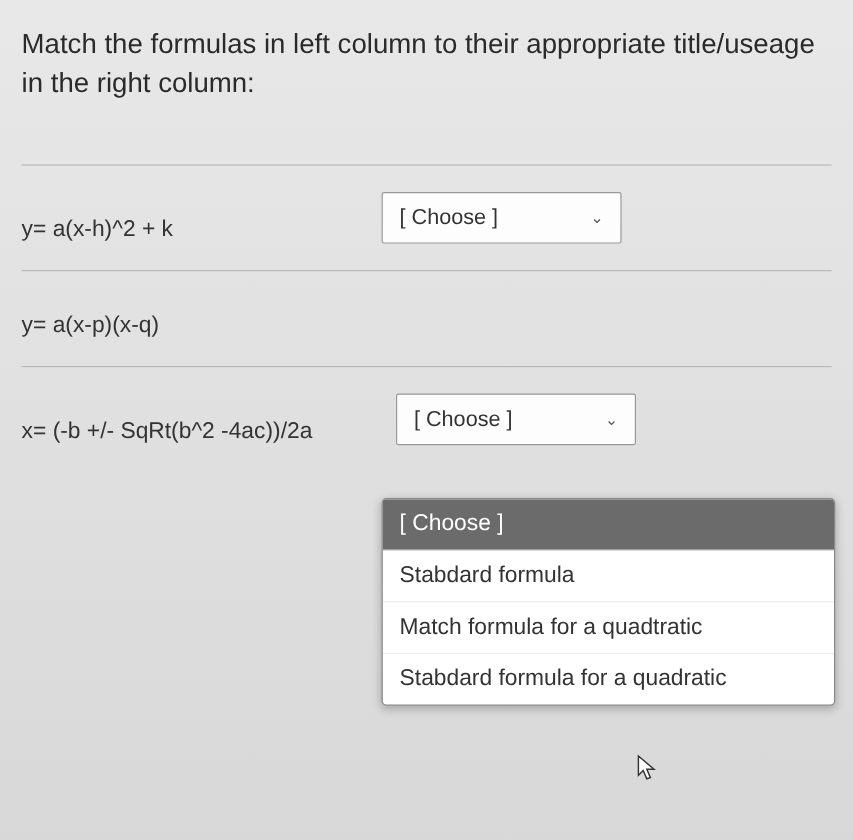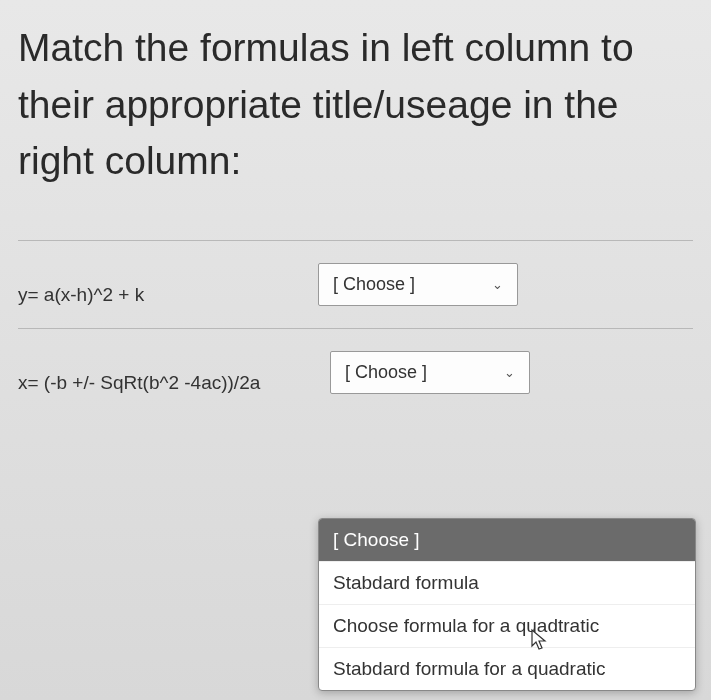--- a/index.html
+++ b/index.html
@@ -10,21 +10,21 @@
     body {
       font-family: -apple-system, BlinkMacSystemFont, 'Segoe UI', Helvetica, Arial, sans-serif;
       background: linear-gradient(to bottom, #e8e8e8, #d8d8d8);
       width: 711px;
       height: 700px;
       padding: 20px 18px;
       color: #2a2a2a;
       overflow: hidden;
     }
     .question-text {
-      font-size: 39px;
+      font-size: 23px;
       line-height: 1.45;
       color: #2a2a2a;
       margin-bottom: 50px;
       font-weight: 400;
     }
     .rows-container {
       position: relative;
     }
     .match-row {
       display: flex;
@@ -112,36 +112,42 @@
   <div class="match-row">
     <div class="formula-cell">y= a(x-h)^2 + k</div>
     <div class="select-cell">
       <div class="select-box">
         <span>[ Choose ]</span>
         <span class="chev">⌄</span>
       </div>
     </div>
   </div>
 
+  <div class="match-row">
+    <div class="formula-cell">y= a(x-p)(x-q)</div>
+    <div class="select-cell">
+      
+    </div>
+  </div>
 
 
   <div class="match-row row-last" style="border-bottom:none;gap:12px;">
     <div class="formula-cell">x= (-b +/- SqRt(b^2 -4ac))/2a</div>
     <div class="select-cell">
       <div class="select-box">
         <span>[ Choose ]</span>
         <span class="chev">⌄</span>
       </div>
     </div>
   </div>
 
   <div class="dropdown">
     <div class="dropdown-item header">[ Choose ]</div>
     <div class="dropdown-item">Stabdard formula</div>
-    <div class="dropdown-item">Choose formula for a quadtratic</div>
+    <div class="dropdown-item">Match formula for a quadtratic</div>
     <div class="dropdown-item">Stabdard formula for a quadratic</div>
   </div>
 
 </div>
 
 <div class="cursor">
   <svg width="20" height="24" viewBox="0 0 20 24">
     <path d="M2 2 L2 18 L6 14 L9 21 L12 20 L9 13 L15 13 Z" fill="#fff" stroke="#333" stroke-width="1.2"></path>
   </svg>
 </div>

